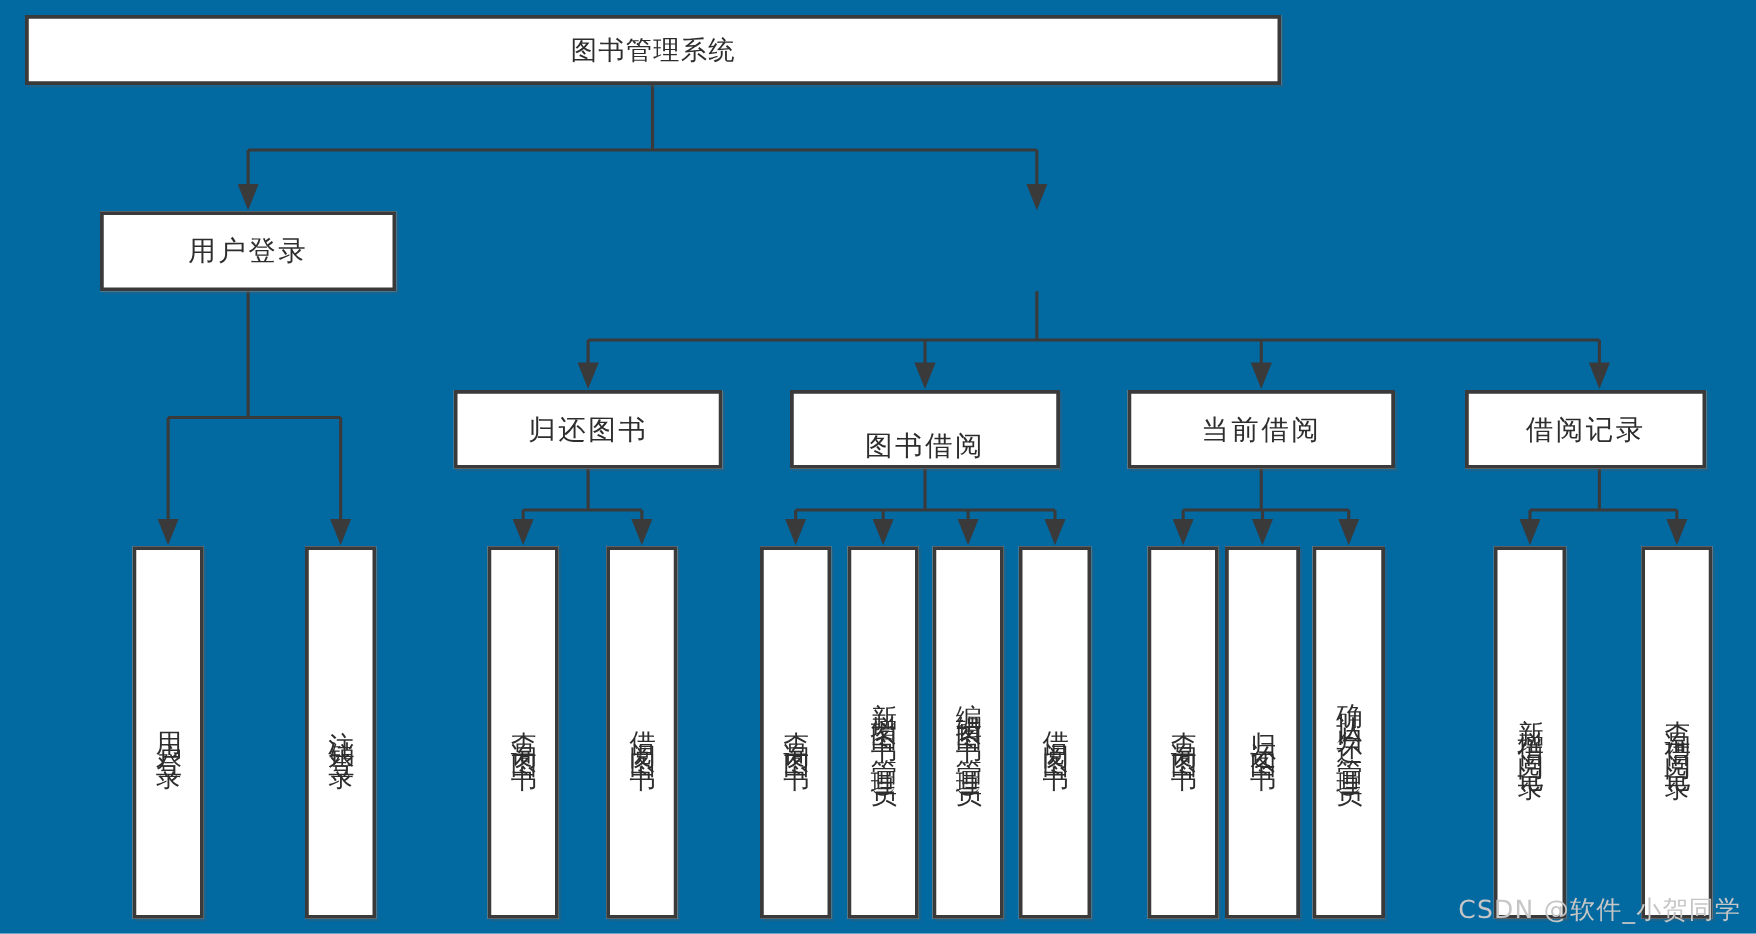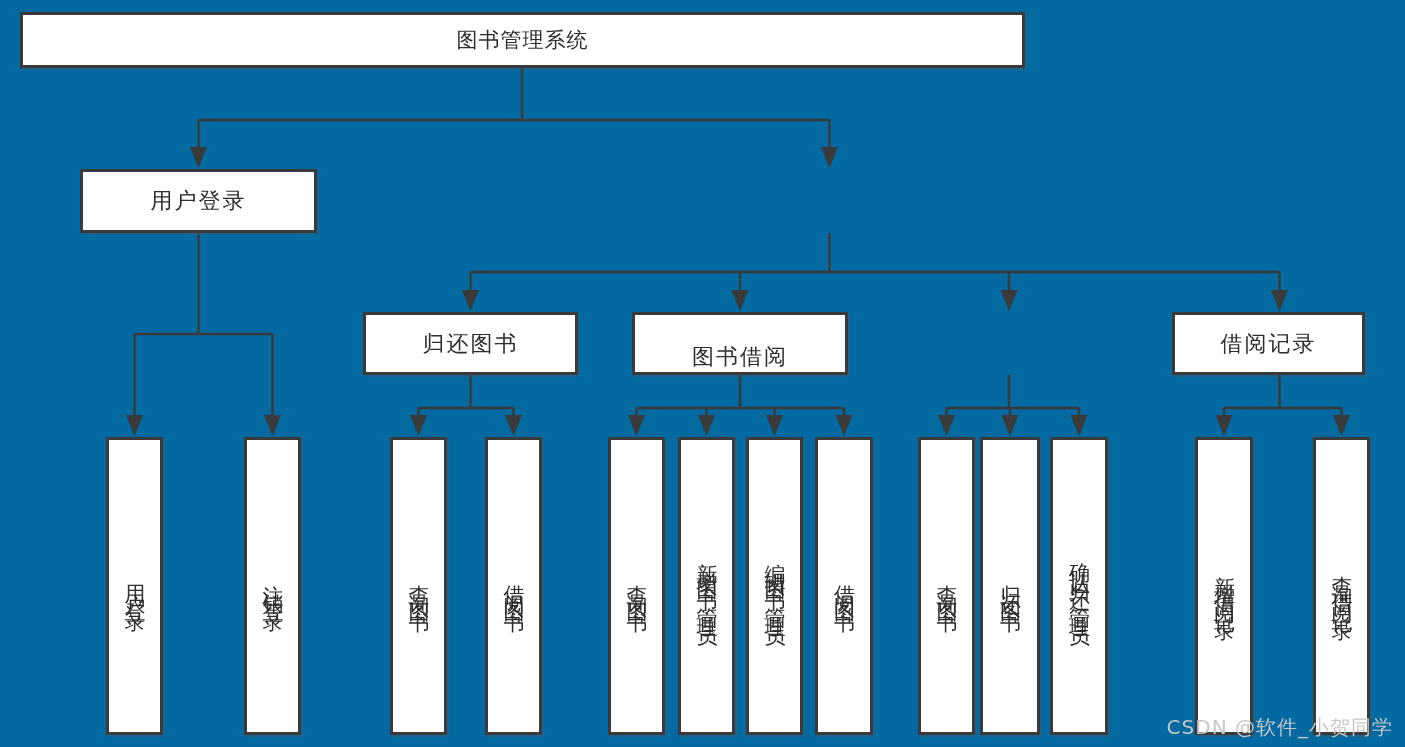--- a/index.html
+++ b/index.html
@@ -110,20 +110,23 @@
   <div class="box" style="left:80px; top:169px; width:237px; height:64px;">
     <span class="hlabel">用户登录</span>
   </div>
 
   <div class="box" style="left:363px; top:312px; width:215px; height:63px;">
     <span class="hlabel">归还图书</span>
   </div>
   <div class="box" style="left:632px; top:312px; width:216px; height:63px;align-items:flex-end;">
     <span class="hlabel">图书借阅</span>
   </div>
+  <div class="box" style="left:902px; top:312px; width:214px; height:63px;">
+    <span class="hlabel">当前借阅</span>
+  </div>
   <div class="box" style="left:1172px; top:312px; width:193px; height:63px;">
     <span class="hlabel">借阅记录</span>
   </div>
 
   <div class="box leaf" style="left:106px; top:437px; width:57px; height:298px;">
     <span class="vtext">用户登录</span>
   </div>
   <div class="box leaf" style="left:244px; top:437px; width:57px; height:298px;">
     <span class="vtext">注销登录</span>
   </div>

